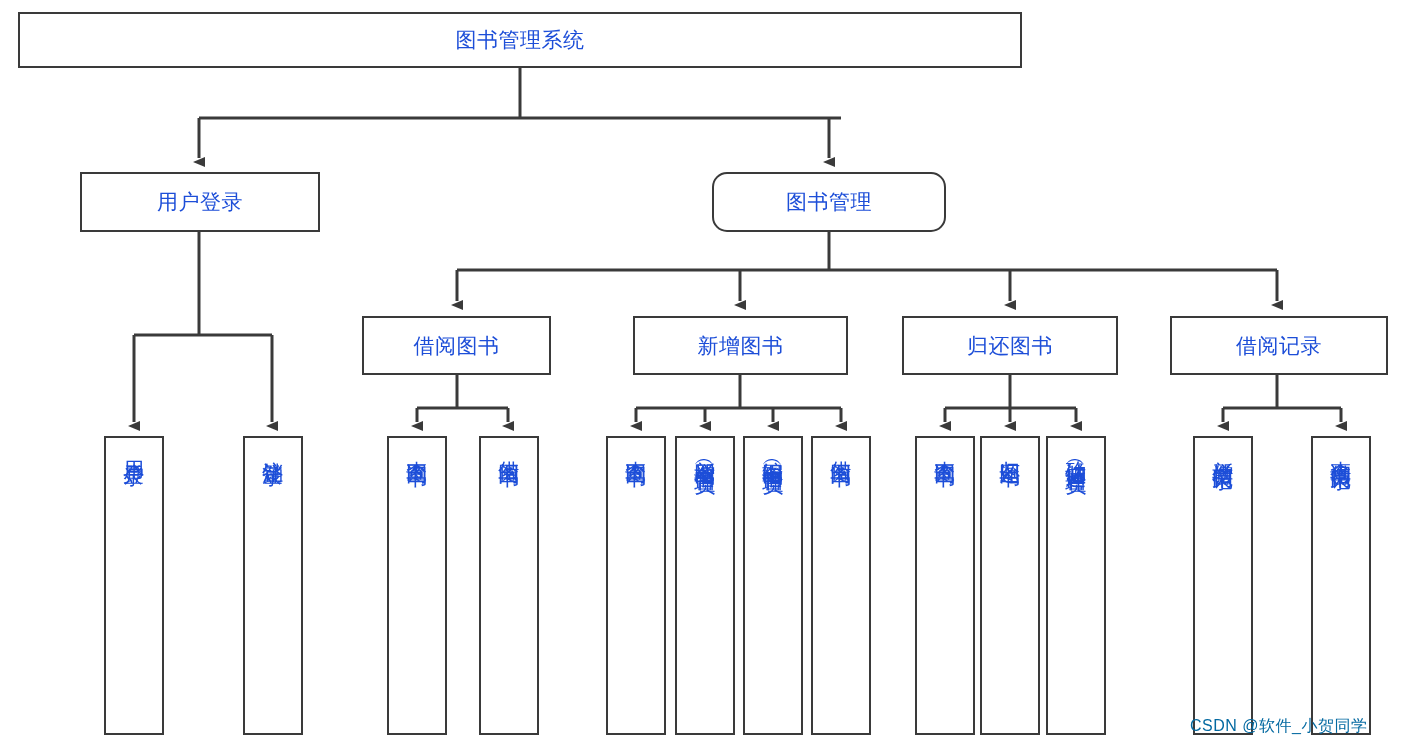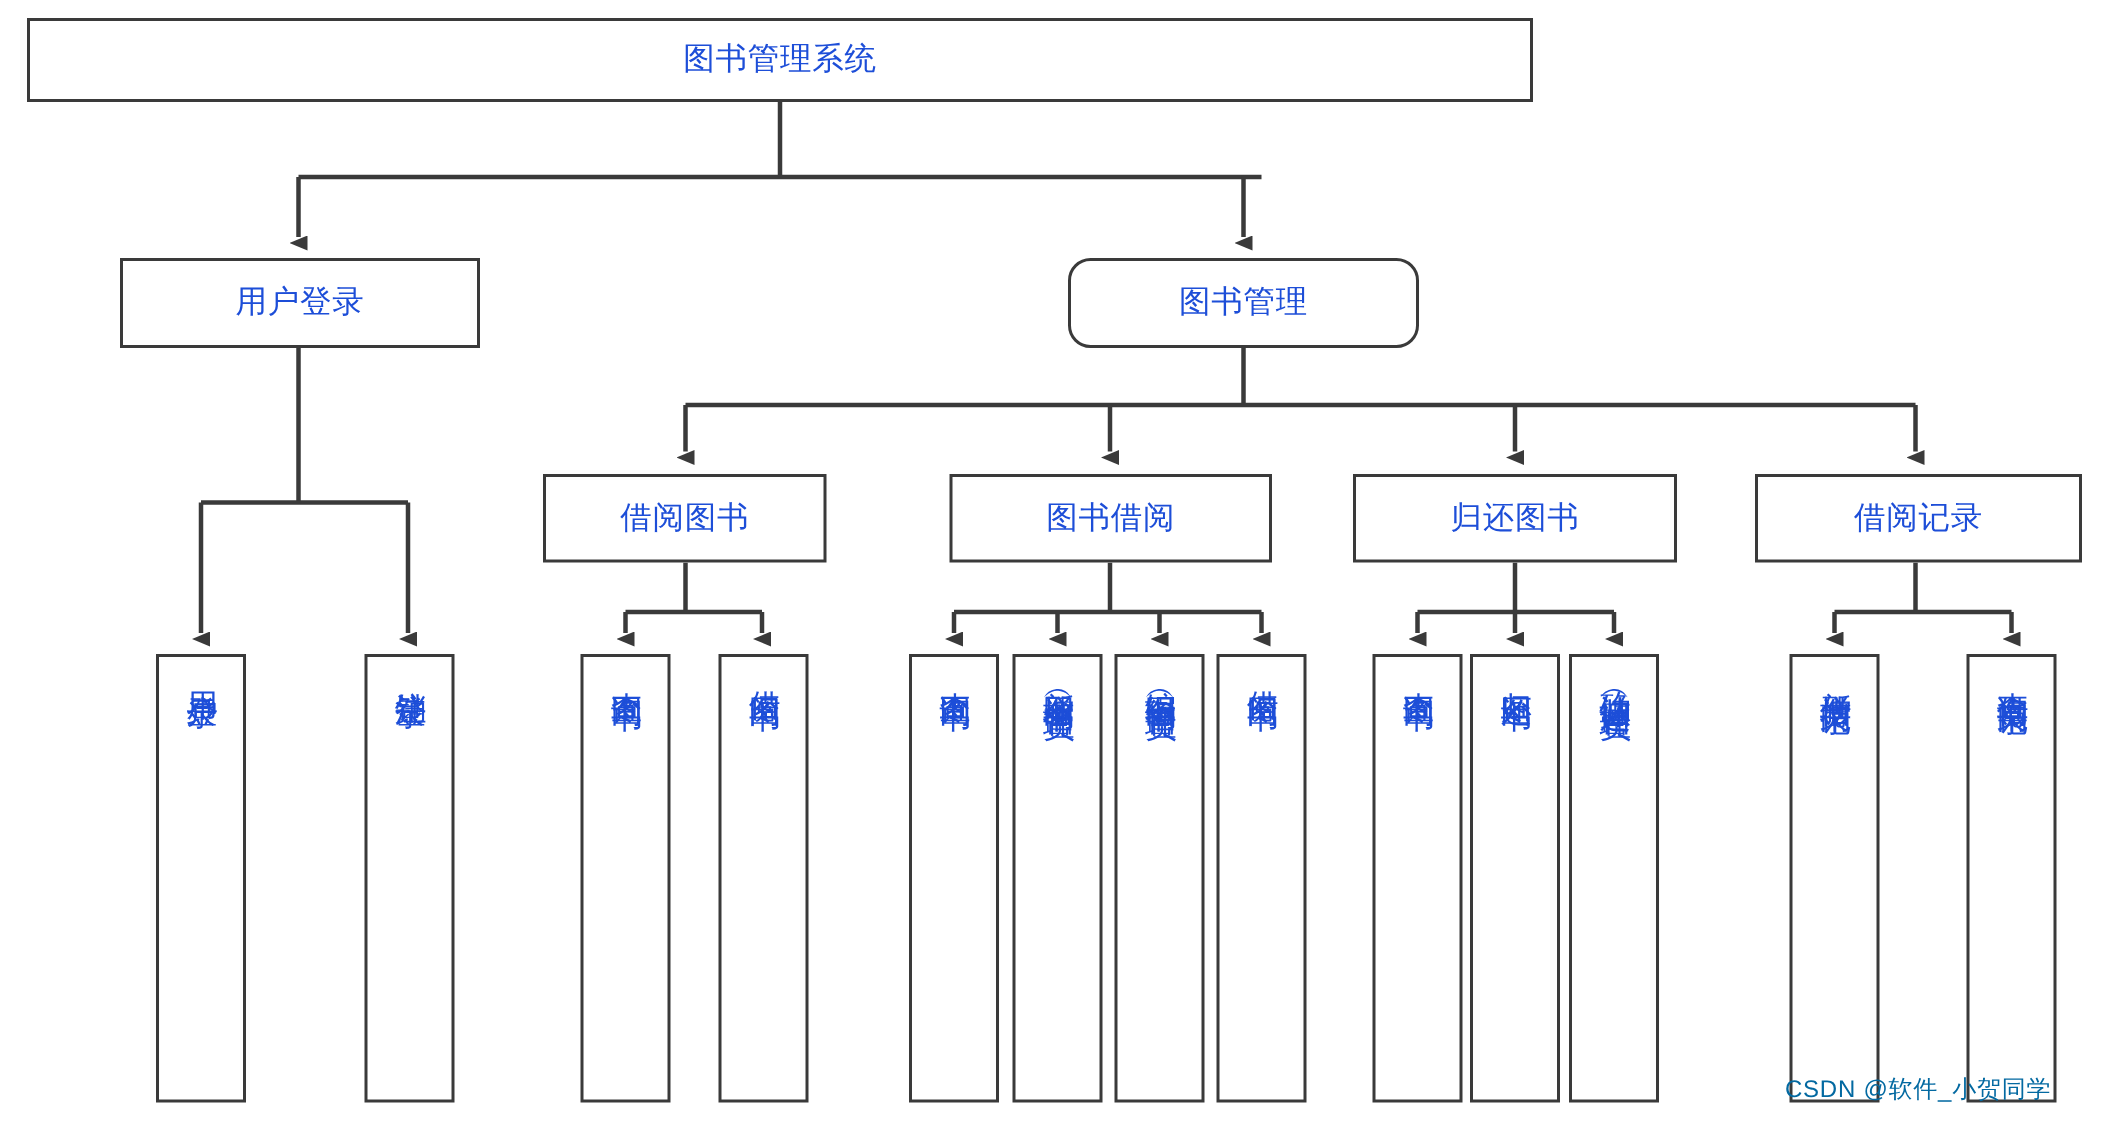--- a/index.html
+++ b/index.html
@@ -132,21 +132,21 @@
     <span class="label">用户登录</span>
   </div>
   <div class="node horiz" style="left:712px;top:172px;width:234px;height:60px;border-radius:15px;">
     <span class="label">图书管理</span>
   </div>
 
   <div class="node horiz" style="left:362px;top:316px;width:189px;height:59px;">
     <span class="label">借阅图书</span>
   </div>
   <div class="node horiz" style="left:633px;top:316px;width:215px;height:59px;">
-    <span class="label">图书借阅</span>
+    <span class="label">新增图书</span>
   </div>
   <div class="node horiz" style="left:902px;top:316px;width:216px;height:59px;">
     <span class="label">归还图书</span>
   </div>
   <div class="node horiz" style="left:1170px;top:316px;width:218px;height:59px;">
     <span class="label">借阅记录</span>
   </div>
 
   <div class="node vert" style="left:104px;top:436px;width:60px;height:299px;">
     <span class="label">用户登录</span>

